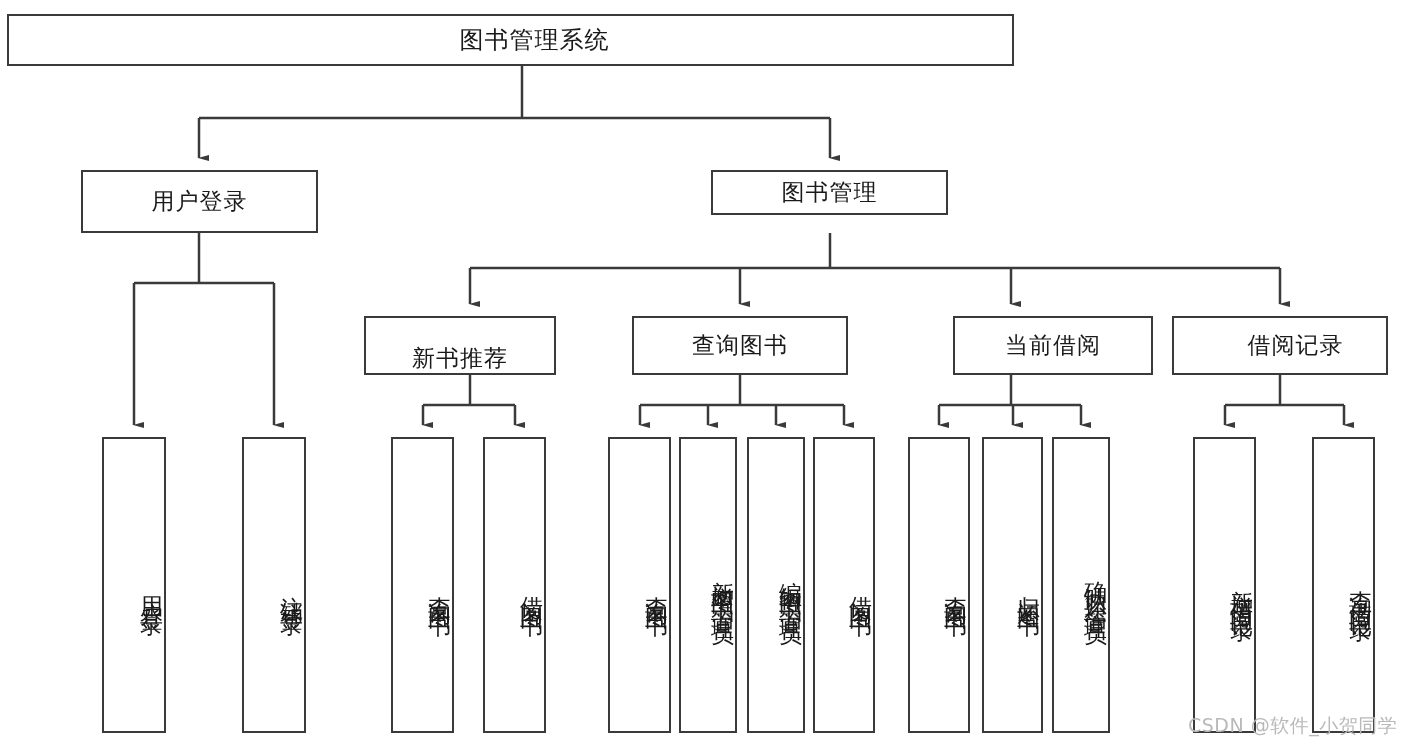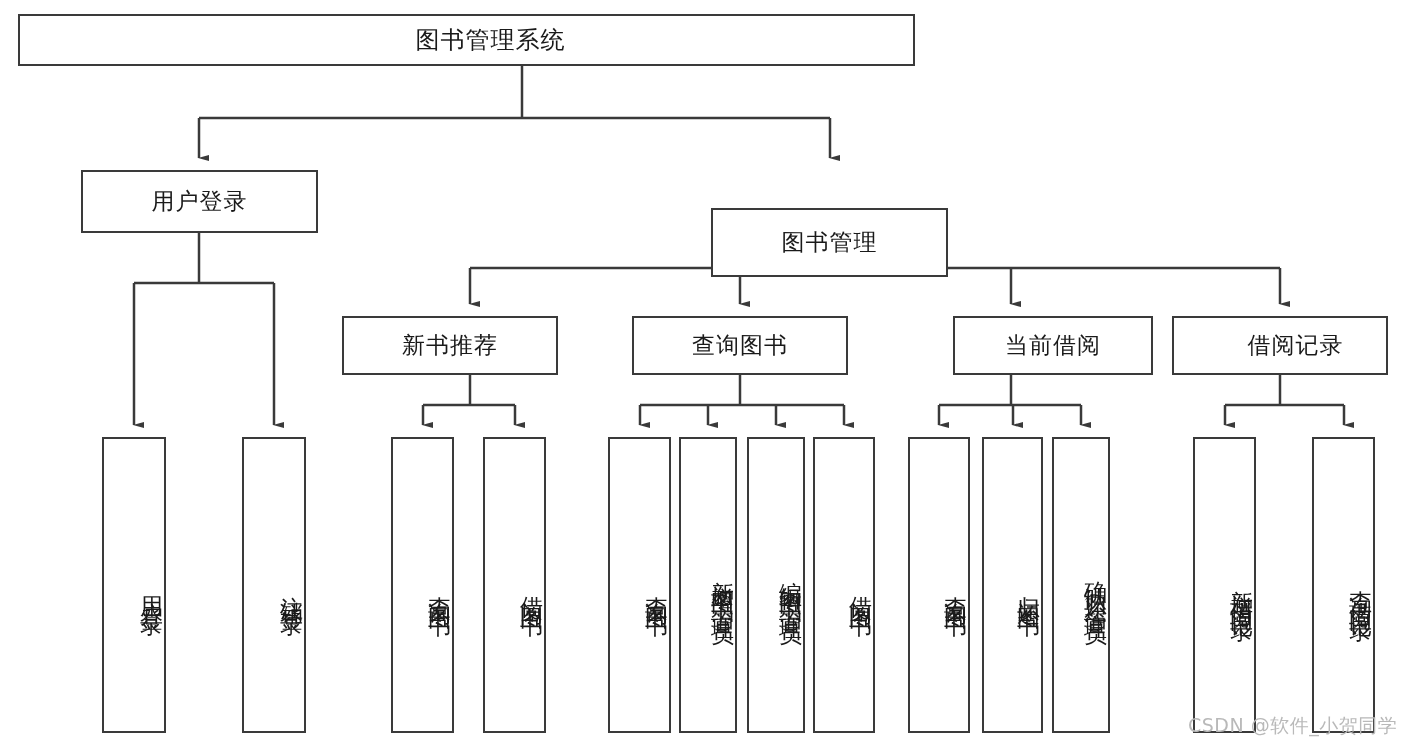--- a/index.html
+++ b/index.html
@@ -113,32 +113,32 @@
       <path d="M1013,405 L1013,425" marker-end="url(#arw)"></path>
       <path d="M1081,405 L1081,425" marker-end="url(#arw)"></path>
 
       <path d="M1280,375 L1280,405"></path>
       <path d="M1225,405 L1344,405"></path>
       <path d="M1225,405 L1225,425" marker-end="url(#arw)"></path>
       <path d="M1344,405 L1344,425" marker-end="url(#arw)"></path>
     </g>
   </svg>
 
-  <div class="node horiz root" style="left:18px; top:14px; width:897px; height:52px;padding-left:48px;">
+  <div class="node horiz root" style="left:7px; top:14px; width:1007px; height:52px;padding-left:48px;">
     <span>图书管理系统</span>
   </div>
 
   <div class="node horiz" style="left:81px; top:170px; width:237px; height:63px;">
     <span>用户登录</span>
   </div>
-  <div class="node horiz" style="left:711px; top:170px; width:237px; height:69px;margin-top:38px;">
+  <div class="node horiz" style="left:711px; top:170px; width:237px; height:45px;">
     <span>图书管理</span>
   </div>
 
-  <div class="node horiz" style="left:342px; top:316px; width:216px; height:59px;">
+  <div class="node horiz" style="left:364px; top:316px; width:192px; height:59px;align-items:flex-end;">
     <span>新书推荐</span>
   </div>
   <div class="node horiz" style="left:632px; top:316px; width:216px; height:59px;">
     <span>查询图书</span>
   </div>
   <div class="node horiz" style="left:953px; top:316px; width:200px; height:59px;">
     <span>当前借阅</span>
   </div>
   <div class="node horiz" style="left:1172px; top:316px; width:216px; height:59px;padding-left:31px;">
     <span>借阅记录</span>

